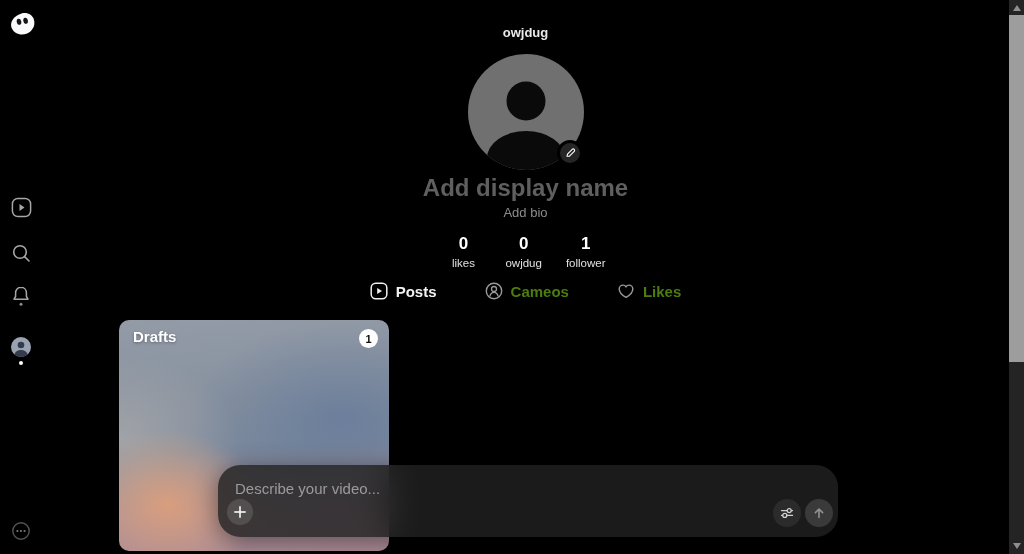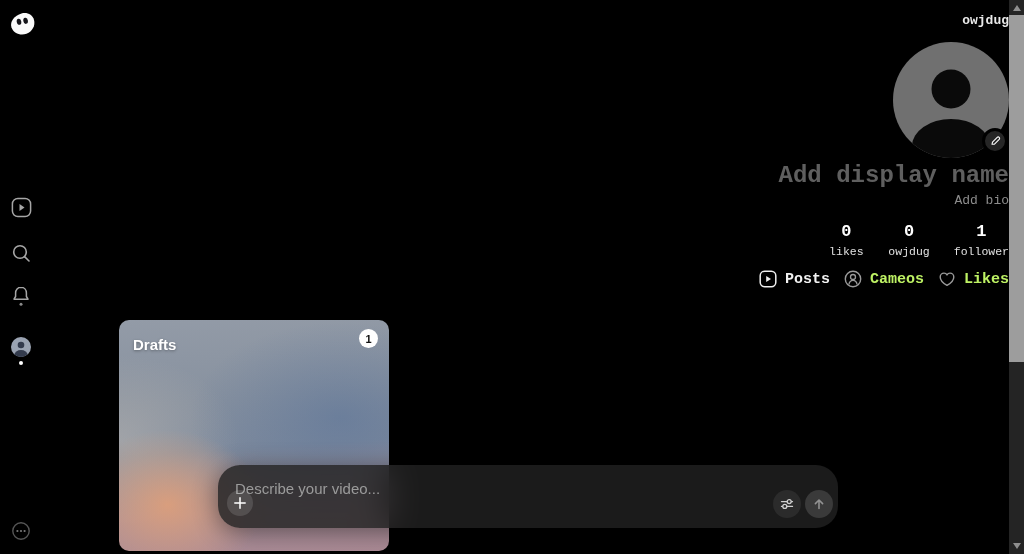--- a/index.html
+++ b/index.html
@@ -11,56 +11,56 @@
   
   .logo-btn { position:absolute; left:8px; top:11px; width:28px; height:28px; cursor:pointer; }
   .side-item { position:absolute; left:0; width:42px; display:flex; flex-direction:column; align-items:center; cursor:pointer; }
   .side-explore { top:197px; }
   .side-search  { top:243px; }
   .side-bell    { top:285px; }
   .side-profile { top:337px; }
   .side-more    { top:521px; }
   .active-dot { width:4px; height:4px; border-radius:50%; background:#fff; margin-top:4px; }
   
-  .main { position:absolute; left:42px; top:0; width:967px; display:flex; flex-direction:column; align-items:flex-end;font-family:Liberation Mono, monospace; }
+  .main { position:absolute; left:42px; top:12px; width:967px; display:flex; flex-direction:column; align-items:center; }
   .username { margin-top:13px; font-size:13px; line-height:16px; font-weight:600; color:#e9e9e9; }
   .avatar-wrap { margin-top:13px; position:relative; width:116px; height:116px; cursor:pointer; }
   .edit-btn {
     position:absolute; right:1px; bottom:4px; width:26px; height:26px; border-radius:50%;
     background:#262626; border:3px solid #000; box-sizing:border-box;
     display:flex; align-items:center; justify-content:center; cursor:pointer;
   }
   .display-name { margin-top:5px; font-size:24px; line-height:26px; font-weight:700; color:#5f5f5f; cursor:pointer; }
   .bio { margin-top:4px; font-size:13px; line-height:16px; color:#8d8d8d; cursor:pointer; }
   .stats { margin-top:13px; display:flex; gap:24px; }
   .stat { display:flex; flex-direction:column; align-items:center; min-width:36px; }
   .stat-value { font-size:17px; line-height:20px; font-weight:700; color:#fff; }
   .stat-label { margin-top:3px; font-size:11.5px; line-height:13px; color:#e0e0e0; }
-  .tabs { margin-top:12px; display:flex; gap:14px; align-items:center; }
-  .tab { display:flex; align-items:center; gap:8px; font-size:15px; font-weight:600; color:#bef264; cursor:pointer; }
+  .tabs { margin-top:12px; display:flex; gap:48px; align-items:center; }
+  .tab { display:flex; align-items:center; gap:8px; font-size:15px; font-weight:600; color:#4d7c0f; cursor:pointer; }
   .tab.active { color:#f2f2f2; }
   
   .drafts-card {
     position:absolute; left:119px; top:320px; width:270px; height:231px;
     border-radius:10px; overflow:hidden; cursor:pointer;
     background:
       radial-gradient(95px 75px at 18% 80%, rgba(226,160,120,0.85), rgba(226,160,120,0) 100%),
       radial-gradient(150px 95px at 82% 42%, rgba(84,111,152,0.50), rgba(84,111,152,0) 100%),
       radial-gradient(120px 85px at 0% 52%, rgba(198,190,180,0.45), rgba(198,190,180,0) 100%),
       linear-gradient(176deg, #939ba7 0%, #87919f 35%, #7f8b9d 55%, #a8909a 80%, #ab8a95 100%);
   }
-  .drafts-title { position:absolute; left:14px; top:16px; font-size:15px; font-weight:700; color:#fff; text-shadow:0 1px 3px rgba(0,0,0,0.35); }
+  .drafts-title { position:absolute; left:14px; top:8px; font-size:15px; font-weight:700; color:#fff; text-shadow:0 1px 3px rgba(0,0,0,0.35); }
   .drafts-badge {
     position:absolute; right:11px; top:9px; width:19px; height:19px; border-radius:50%;
     background:#fff; color:#111; font-size:11px; font-weight:700;
     display:flex; align-items:center; justify-content:center;
   }
   
   .composer {
-    position:absolute; left:218px; top:465px; width:620px; height:63px;
+    position:absolute; left:218px; top:465px; width:620px; height:72px;
     border-radius:22px; background:rgba(33,33,33,0.82);
     backdrop-filter:blur(18px); -webkit-backdrop-filter:blur(18px);
     box-shadow:0 4px 24px rgba(0,0,0,0.45);
   }
   .composer-input {
     position:absolute; left:15px; top:13px; width:460px; height:28px;
     background:transparent; border:none; outline:none; resize:none;
     color:#ececec; font-family:"Liberation Sans", sans-serif; font-size:15px;
   }
   .composer-input::placeholder { color:#9b9b9b; }

